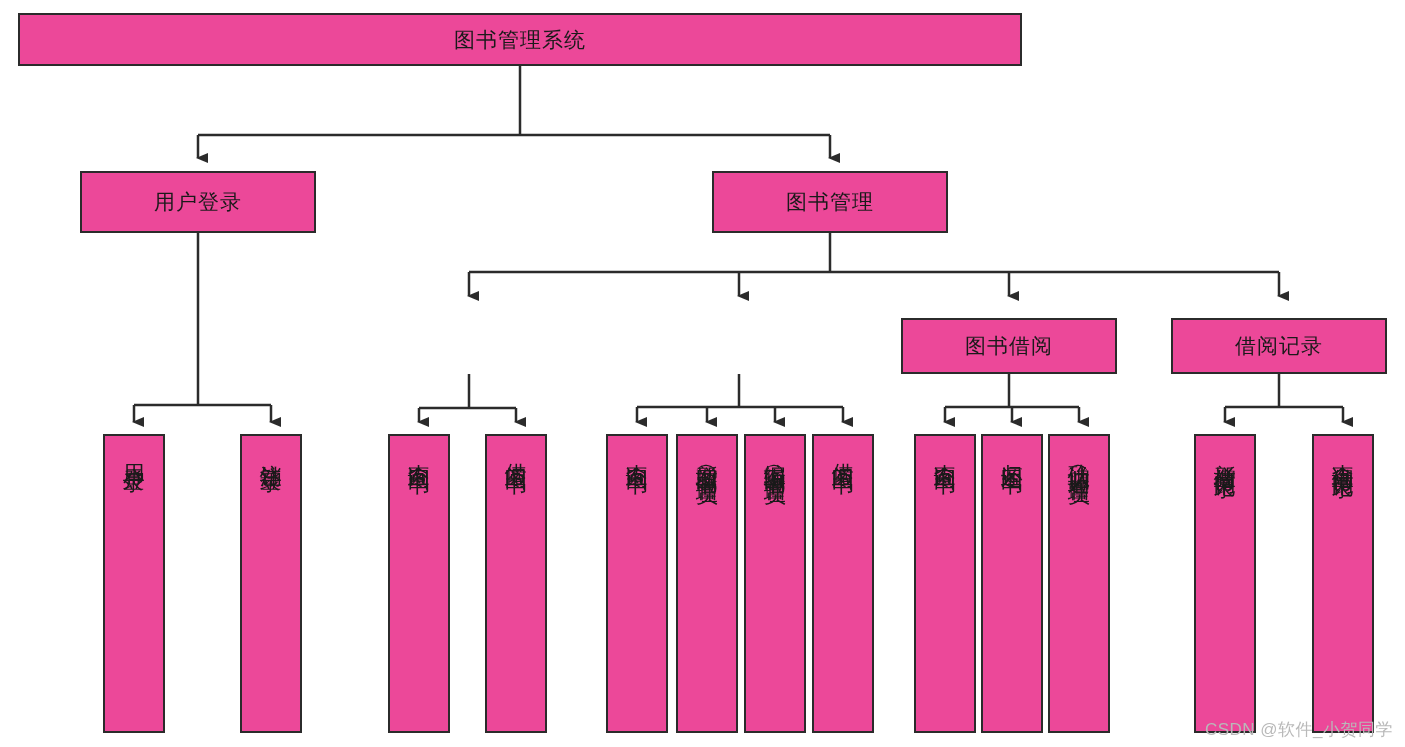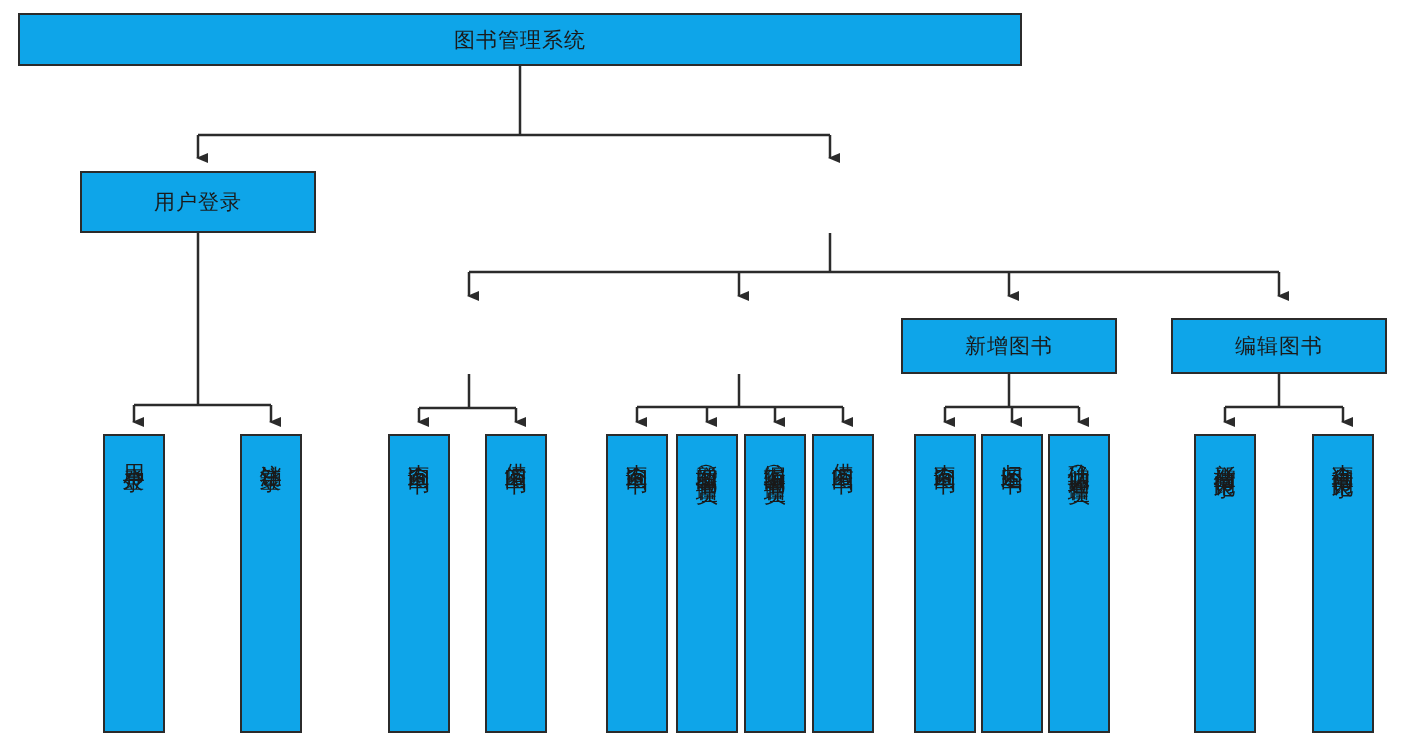--- a/index.html
+++ b/index.html
@@ -16,21 +16,21 @@
   }
   svg#wires{
     position:absolute;
     left:0; top:0;
     width:1405px; height:747px;
     pointer-events:none;
   }
   .node{
     position:absolute;
     box-sizing:border-box;
-    background:#0ea5e9;
+    background:#ec4899;
     border:2px solid #2b2b2b;
     display:flex;
     align-items:center;
     justify-content:center;
     color:#1a1a1a;
   }
   .node.horiz{
     font-size:21px;
     letter-spacing:1px;
   }
@@ -116,26 +116,29 @@
     </g>
   </svg>
 
   <div class="node root horiz" style="left:18px;top:13px;width:1004px;height:53px;">
     <span>图书管理系统</span>
   </div>
 
   <div class="node horiz" style="left:80px;top:171px;width:236px;height:62px;">
     <span>用户登录</span>
   </div>
+  <div class="node horiz" style="left:712px;top:171px;width:236px;height:62px;">
+    <span>图书管理</span>
+  </div>
 
   <div class="node horiz" style="left:901px;top:318px;width:216px;height:56px;">
-    <span>新增图书</span>
+    <span>图书借阅</span>
   </div>
   <div class="node horiz" style="left:1171px;top:318px;width:216px;height:56px;">
-    <span>编辑图书</span>
+    <span>借阅记录</span>
   </div>
 
   <div class="node leaf" style="left:103px;top:434px;width:62px;height:299px;">
     <span class="vtext">用户登录</span>
   </div>
   <div class="node leaf" style="left:240px;top:434px;width:62px;height:299px;">
     <span class="vtext">注销登录</span>
   </div>
 
   <div class="node leaf" style="left:388px;top:434px;width:62px;height:299px;">
@@ -168,14 +171,15 @@
     <span class="vtext">确认归还（管理员）</span>
   </div>
 
   <div class="node leaf" style="left:1194px;top:434px;width:62px;height:299px;">
     <span class="vtext">新增借阅记录</span>
   </div>
   <div class="node leaf" style="left:1312px;top:434px;width:62px;height:299px;">
     <span class="vtext">查询借阅记录</span>
   </div>
 
+  <div class="watermark">CSDN @软件_小贺同学</div>
 
 </div>
 
 </body></html>

